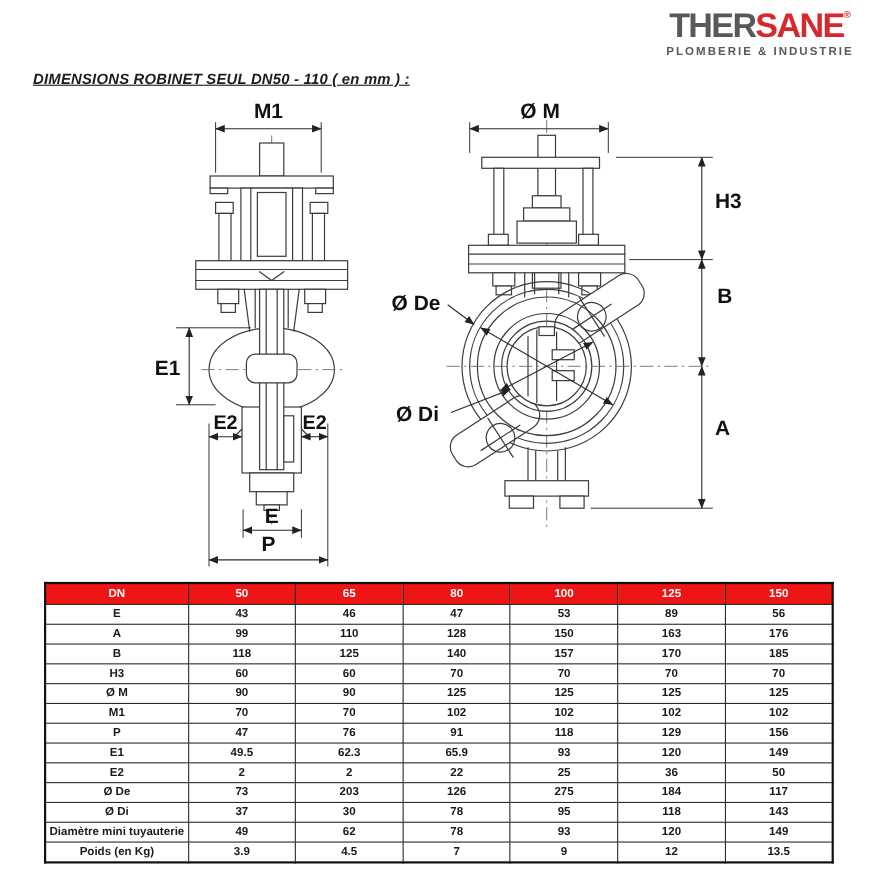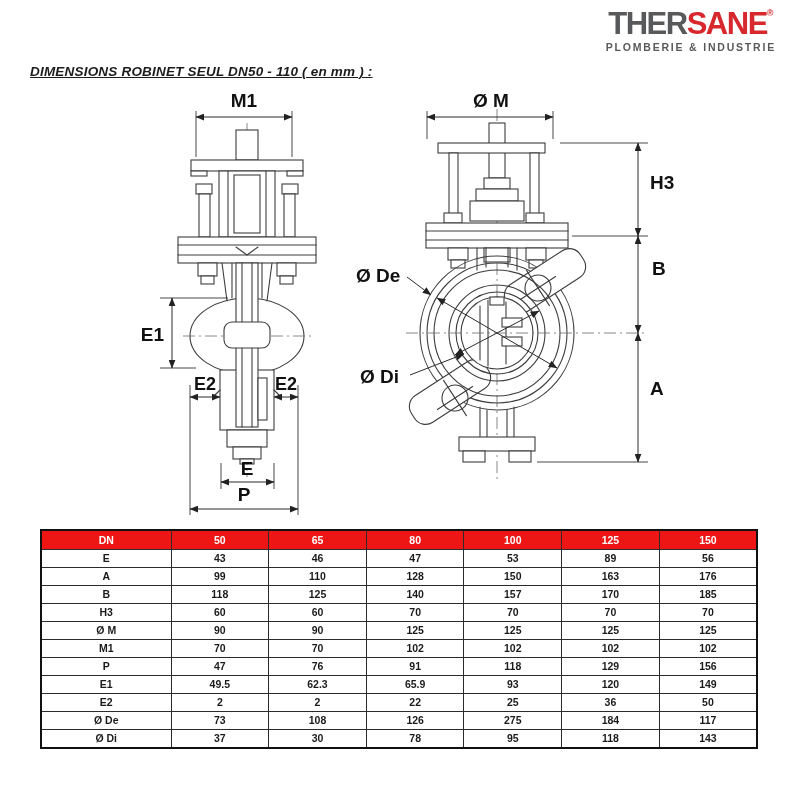--- a/index.html
+++ b/index.html
@@ -334,30 +334,48 @@
           <td>2</td>
           <td>2</td>
           <td>22</td>
           <td>25</td>
           <td>36</td>
           <td>50</td>
         </tr>
         <tr>
           <td>Ø De</td>
           <td>73</td>
-          <td>108</td>
+          <td>203</td>
           <td>126</td>
           <td>275</td>
           <td>184</td>
           <td>117</td>
         </tr>
         <tr>
           <td>Ø Di</td>
           <td>37</td>
           <td>30</td>
           <td>78</td>
           <td>95</td>
           <td>118</td>
           <td>143</td>
         </tr>
+        <tr>
+          <td>Diamètre mini tuyauterie</td>
+          <td>49</td>
+          <td>62</td>
+          <td>78</td>
+          <td>93</td>
+          <td>120</td>
+          <td>149</td>
+        </tr>
+        <tr>
+          <td>Poids (en Kg)</td>
+          <td>3.9</td>
+          <td>4.5</td>
+          <td>7</td>
+          <td>9</td>
+          <td>12</td>
+          <td>13.5</td>
+        </tr>
       </tbody>
   </table>
 </div>
 
 </body></html>

